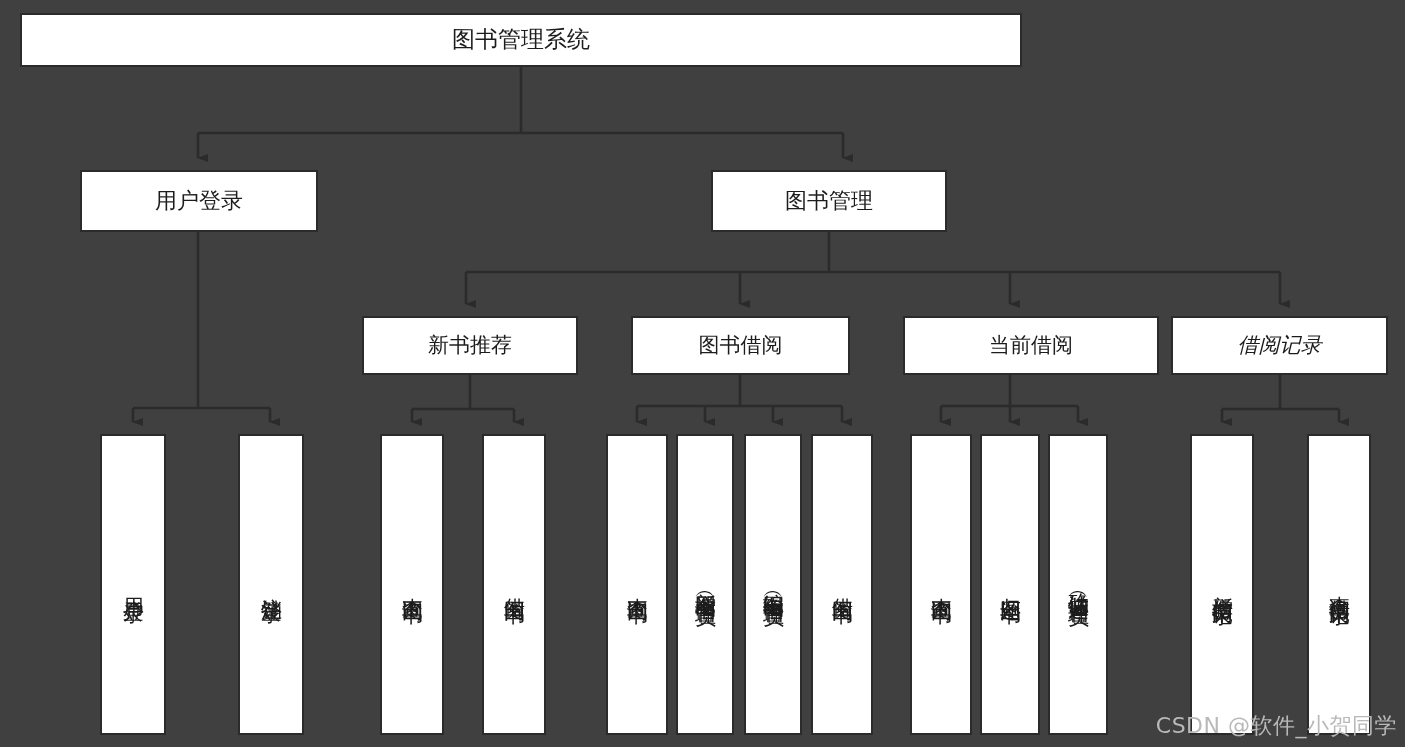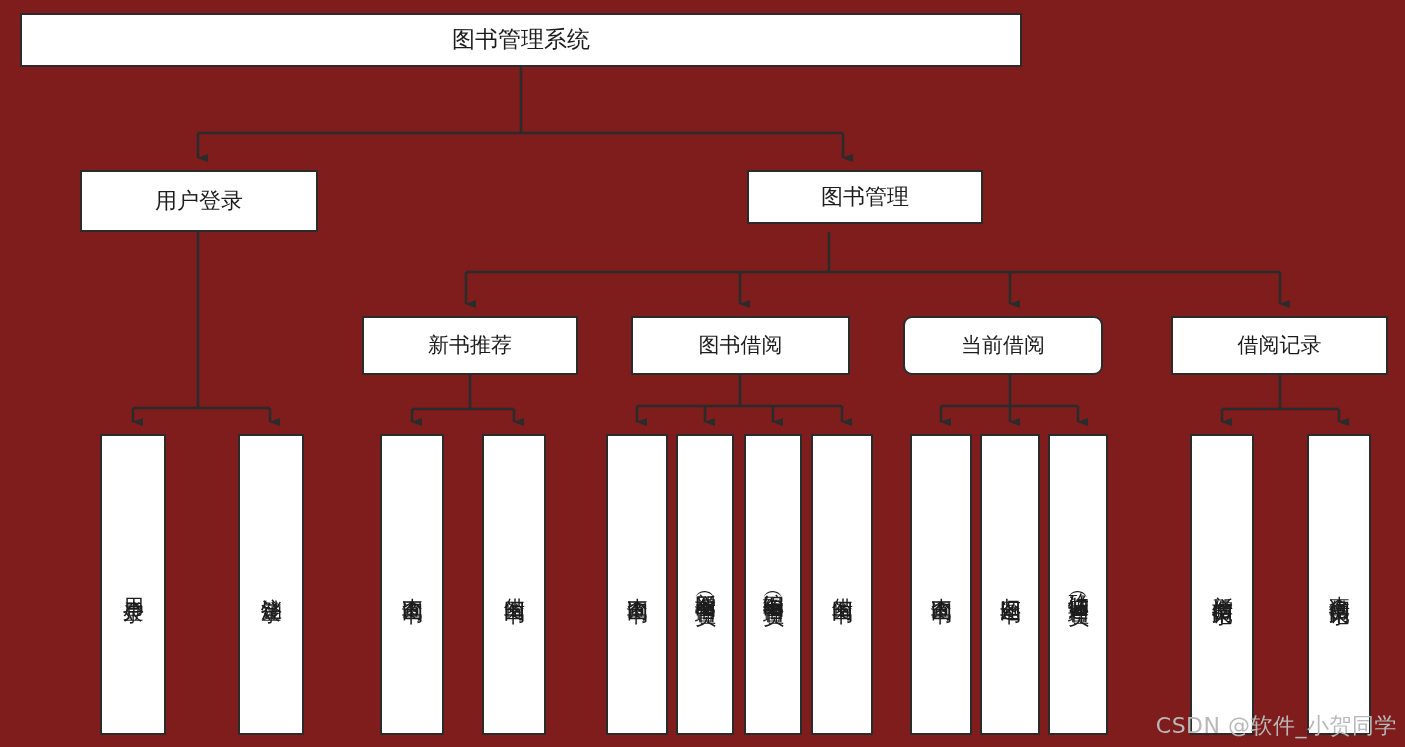--- a/index.html
+++ b/index.html
@@ -10,21 +10,21 @@
   body {
     width: 1405px;
     height: 747px;
     font-family: "DejaVu Sans", "Liberation Sans", sans-serif;
     overflow: hidden;
   }
   #diagram-root {
     position: relative;
     width: 1405px;
     height: 747px;
-    background: #7f1d1d;
+    background: #404040;
   }
   svg.diagram-canvas {
     position: absolute;
     left: 0;
     top: 0;
     width: 1405px;
     height: 747px;
   }
   .node-box {
     position: absolute;
@@ -131,34 +131,34 @@
     </g>
   </svg>
 
   <div class="node-box lvl-root" style="left:20px; top:13px; width:1002px; height:54px;">
     <span class="node-label">图书管理系统</span>
   </div>
 
   <div class="node-box lvl-2" style="left:80px; top:170px; width:238px; height:62px;">
     <span class="node-label">用户登录</span>
   </div>
-  <div class="node-box lvl-2" style="left:711px; top:170px; width:236px; height:54px;margin-left:36px;">
+  <div class="node-box lvl-2" style="left:711px; top:170px; width:236px; height:62px;">
     <span class="node-label">图书管理</span>
   </div>
 
   <div class="node-box lvl-3" style="left:631px; top:316px; width:219px; height:59px;">
     <span class="node-label">图书借阅</span>
   </div>
   <div class="node-box lvl-3" style="left:362px; top:316px; width:216px; height:59px;">
     <span class="node-label">新书推荐</span>
   </div>
-  <div class="node-box lvl-3" style="left:903px; top:316px; width:200px; height:59px;border-radius:9px;">
+  <div class="node-box lvl-3" style="left:903px; top:316px; width:256px; height:59px;">
     <span class="node-label">当前借阅</span>
   </div>
-  <div class="node-box lvl-3" style="left:1171px; top:316px; width:217px; height:59px;">
+  <div class="node-box lvl-3" style="left:1171px; top:316px; width:217px; height:59px;font-style:italic;">
     <span class="node-label">借阅记录</span>
   </div>
 
   <div class="node-box lvl-leaf" style="left:100px; top:434px; width:66px; height:301px;">
     <span class="node-label">用户登录</span>
   </div>
   <div class="node-box lvl-leaf" style="left:238px; top:434px; width:66px; height:301px;">
     <span class="node-label">注销登录</span>
   </div>
 

